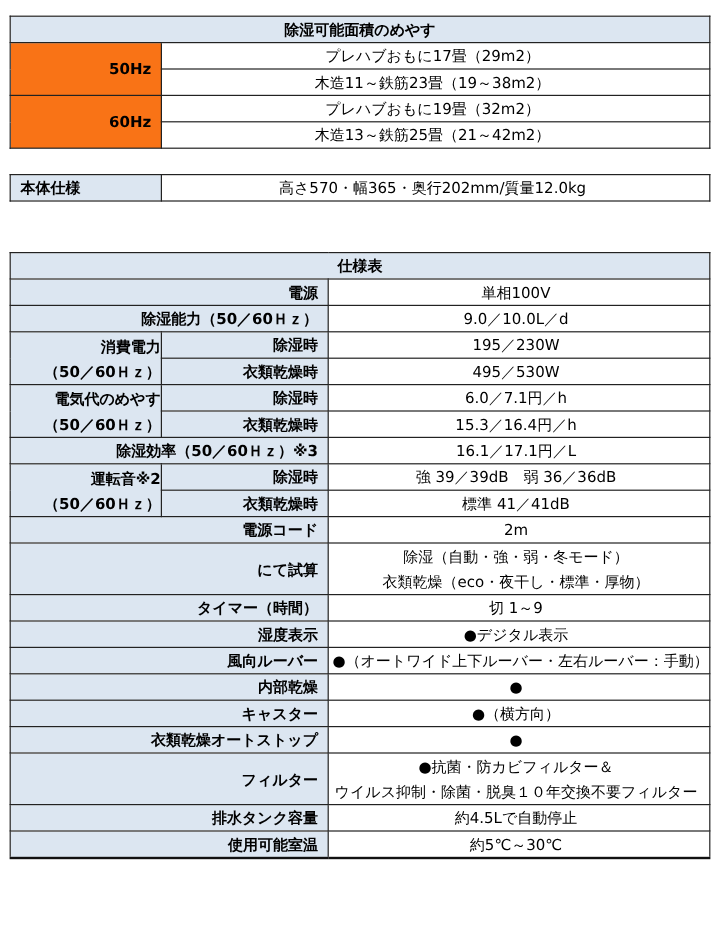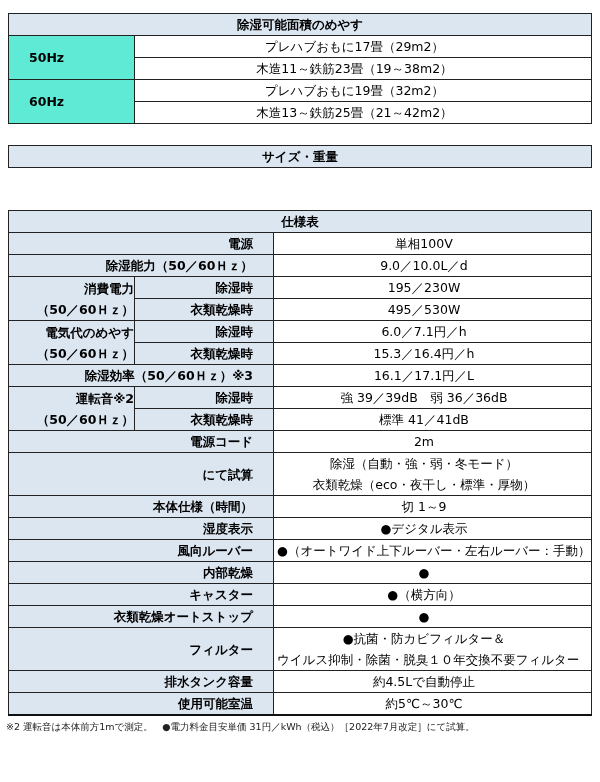--- a/index.html
+++ b/index.html
@@ -18,21 +18,21 @@
     table.spec {
       position: absolute;
       left: 8px;
       width: 584px;
       border-collapse: collapse;
       table-layout: fixed;
       font-size: 12.5px;
     }
     table.spec td {
       border: 1px solid #222;
-      padding: 0 20px;
+      padding: 0 8px;
       line-height: 21px;
       height: 21px;
       white-space: nowrap;
       overflow: hidden;
     }
     table.spec td.hd {
       background: #dce6f1;
       text-align: center;
       font-weight: bold;
     }
@@ -40,22 +40,22 @@
       background: #dce6f1;
       text-align: right;
       font-weight: bold;
     }
     table.spec td.lbl-left {
       background: #dce6f1;
       text-align: left;
       font-weight: bold;
     }
     table.spec td.lbl-plain {
-      background: #5eead4;
-      text-align: left;
+      background: #f97316;
+      text-align: right;
       font-weight: normal;
     }
     table.spec td.val {
       background: #ffffff;
       text-align: center;
       font-weight: normal;
       padding-left: 3px;
     }
     table.spec td.val .line {
       display: block;
@@ -108,22 +108,23 @@
   </tr>
 </tbody>
   </table>
 
 <table class="spec" id="t-size">
   <colgroup>
       <col style="width:126px">
       <col>
     </colgroup>
   <tbody>
-      <tr>
-    <td class="hd" colspan="2">サイズ・重量</td>
+  <tr>
+    <td class="lbl-left">本体仕様</td>
+    <td class="val">高さ570・幅365・奥行202mm/質量12.0kg</td>
   </tr>
 </tbody>
   </table>
 
 <table class="spec" id="t-spec">
   <colgroup>
       <col style="width:126px">
       <col style="width:139px">
       <col>
     </colgroup>
@@ -191,21 +192,21 @@
 
   <tr>
     <td class="lbl" colspan="2">にて試算</td>
     <td class="val">
       <span class="line">除湿（自動・強・弱・冬モード）</span>
       <span class="line">衣類乾燥（eco・夜干し・標準・厚物）</span>
     </td>
   </tr>
 
   <tr>
-    <td class="lbl" colspan="2">本体仕様（時間）</td>
+    <td class="lbl" colspan="2">タイマー（時間）</td>
     <td class="val">切 1～9</td>
   </tr>
 
   <tr>
     <td class="lbl" colspan="2">湿度表示</td>
     <td class="val">●デジタル表示</td>
   </tr>
 
   <tr>
     <td class="lbl" colspan="2">風向ルーバー</td>
@@ -241,14 +242,13 @@
   </tr>
 
   <tr class="last">
     <td class="lbl" colspan="2">使用可能室温</td>
     <td class="val">約5℃～30℃</td>
   </tr>
 </tbody>
   </table>
 
 <div class="notes">
-  <div>※2 運転音は本体前方1mで測定。　●電力料金目安単価 31円／kWh（税込）［2022年7月改定］にて試算。</div>
 </div>
 
 </body></html>

